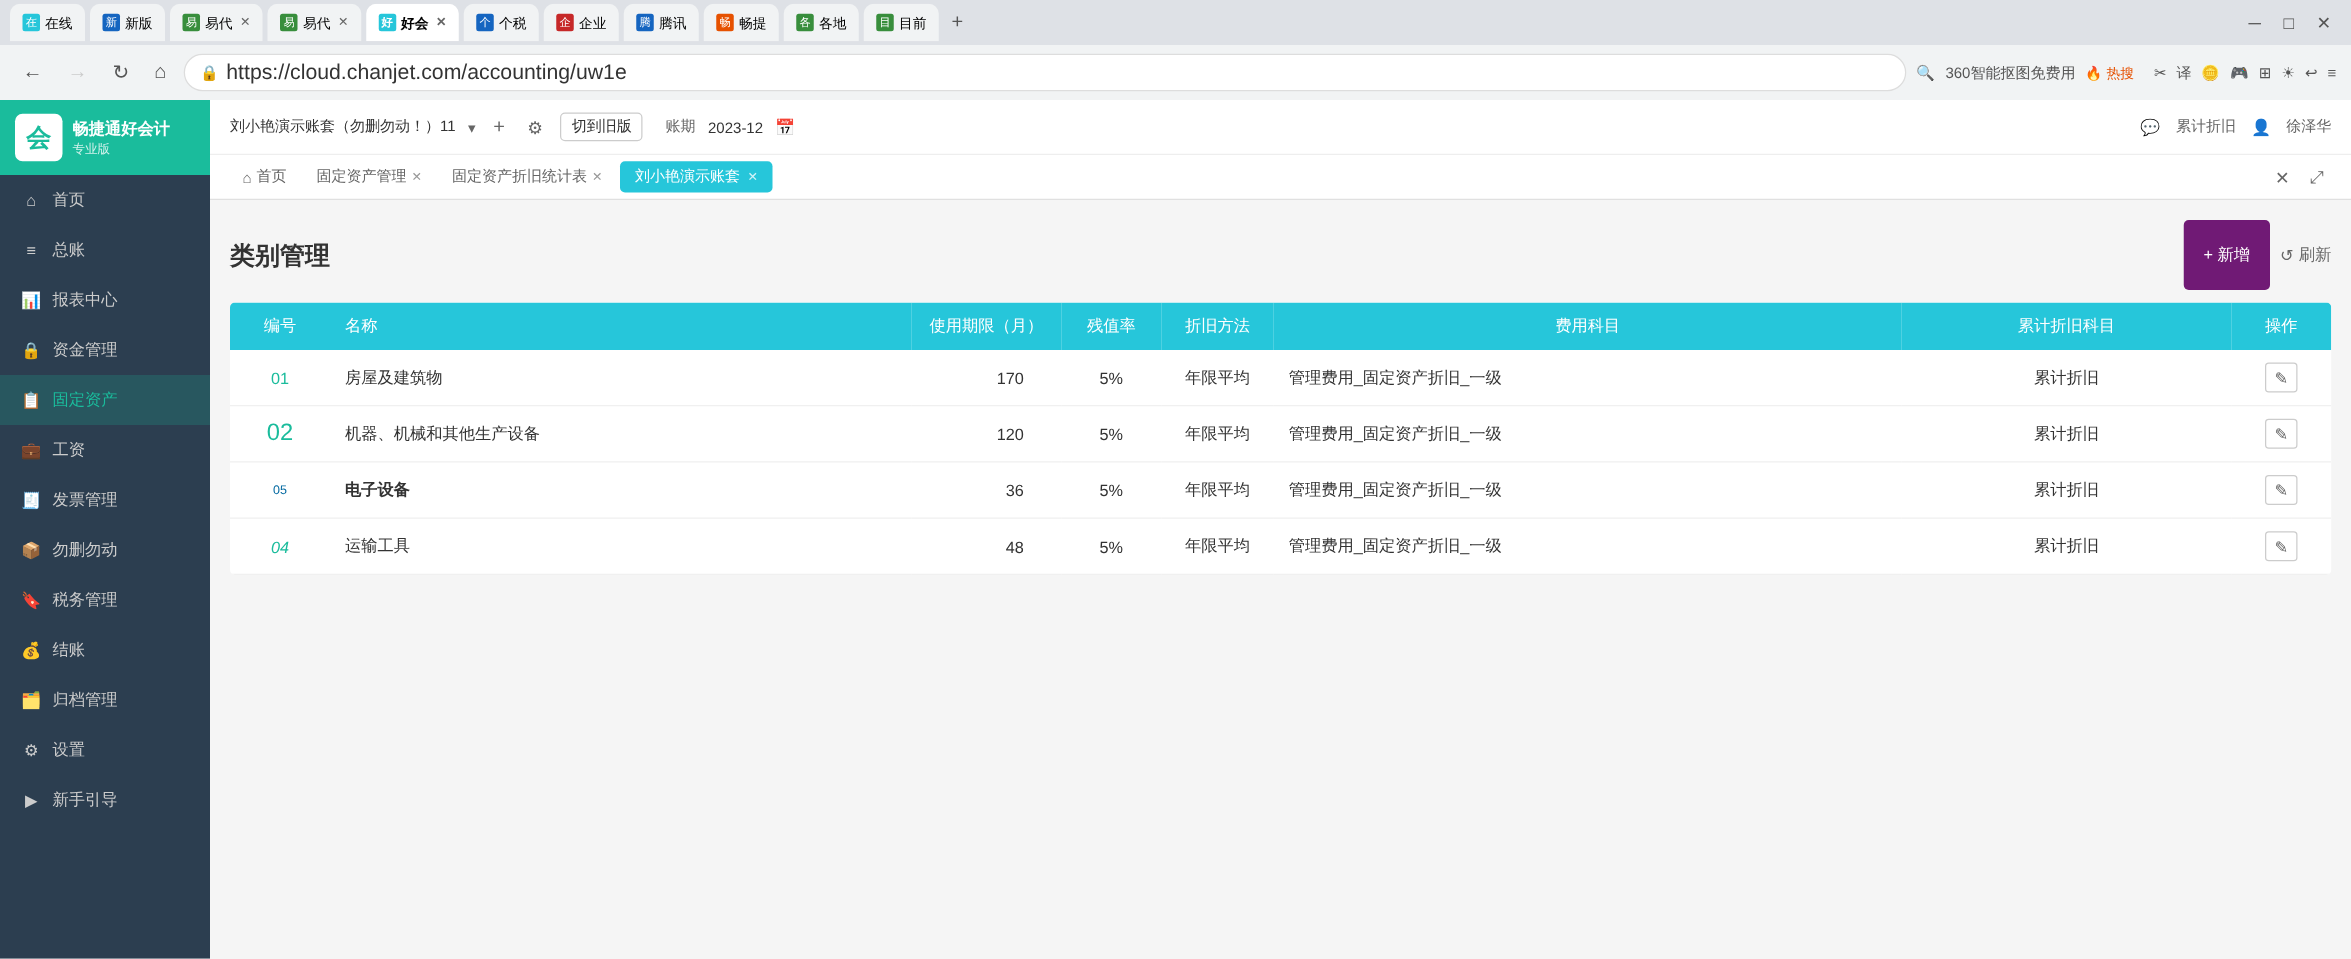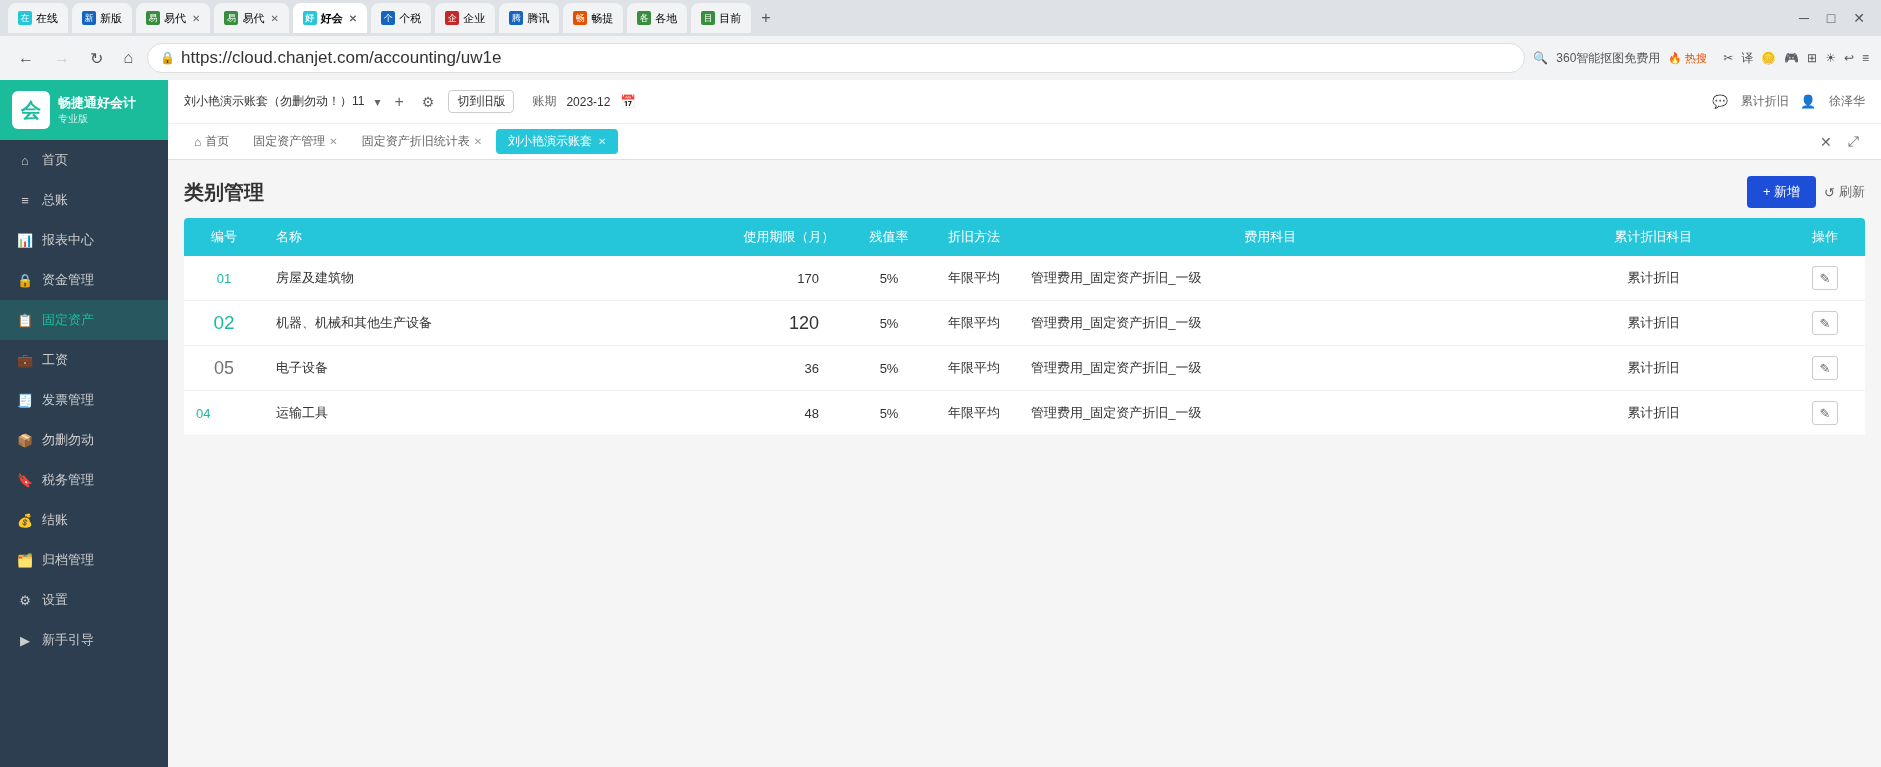--- a/index.html
+++ b/index.html
@@ -197,21 +197,21 @@
         <button style="background:none; border:none; cursor:pointer; font-size:14px; color:#666; padding:2px 6px;">✕</button>
         <button style="background:none; border:none; cursor:pointer; font-size:14px; color:#666; padding:2px 6px;">⤢</button>
       </div>
     </div>
 
     <div style="flex:1; overflow:auto; padding:0;">
 
       <div style="display:flex; align-items:center; justify-content:space-between; padding:16px 16px 10px;">
         <h2 style="font-size:20px; font-weight:bold; color:#333;">类别管理</h2>
         <div style="display:flex; align-items:center; gap:8px;">
-          <button style="background:#1d4ed8; color:#fff; border:none; border-radius:4px; padding:7px 16px; font-size:13px; cursor:pointer; display:flex; align-items:center; gap:4px;">+ 新增</button>
+          <button style="background:#701a75; color:#fff; border:none; border-radius:4px; padding:19px 16px; font-size:13px; cursor:pointer; display:flex; align-items:center; gap:4px;">+ 新增</button>
           <button style="background:none; border:none; color:#666; cursor:pointer; font-size:13px; display:flex; align-items:center; gap:4px;">
             <span>↺</span>
             <span>刷新</span>
           </button>
         </div>
       </div>
 
       <div style="padding:0 16px 16px;">
         <table style="width:100%; border-collapse:collapse; background:#fff; border-radius:4px; overflow:hidden;">
           <thead>
@@ -235,43 +235,43 @@
     <td style="padding:10px 12px; font-size:13px; color:#333; text-align:center;">年限平均</td>
     <td style="padding:10px 12px; font-size:13px; color:#333; text-align:left;">管理费用_固定资产折旧_一级</td>
     <td style="padding:10px 12px; font-size:13px; color:#333; text-align:center;">累计折旧</td>
     <td style="padding:10px 12px; font-size:13px; text-align:center;">
       <button style="background:none; border:1px solid #ccc; border-radius:3px; cursor:pointer; color:#666; font-size:13px; padding:2px 6px; width:26px; height:24px;">✎</button>
     </td>
   </tr>
               <tr style="border-bottom: 1px solid rgb(240, 240, 240);">
     <td style="padding:10px 12px; font-size:19px; color:#1abc9c; text-align:center; cursor:pointer;">02</td>
     <td style="padding:10px 12px; font-size:13px; color:#333; text-align:left;">机器、机械和其他生产设备</td>
-    <td style="padding:10px 12px; font-size:18px; color:#333; text-align:right; padding-right:30px;">120</td>
-    <td style="padding:10px 12px; font-size:13px; color:#333; text-align:center;">5%</td>
-    <td style="padding:10px 12px; font-size:13px; color:#333; text-align:center;">年限平均</td>
-    <td style="padding:10px 12px; font-size:13px; color:#333; text-align:left;">管理费用_固定资产折旧_一级</td>
-    <td style="padding:10px 12px; font-size:13px; color:#333; text-align:center;">累计折旧</td>
-    <td style="padding:10px 12px; font-size:13px; text-align:center;">
-      <button style="background:none; border:1px solid #ccc; border-radius:3px; cursor:pointer; color:#666; font-size:13px; padding:2px 6px; width:26px; height:24px;">✎</button>
-    </td>
-  </tr>
-              <tr style="border-bottom: 1px solid rgb(240, 240, 240);">
-    <td style="padding:0 12px; font-size:18px; color:#737373; text-align:center; cursor:pointer;">05</td>
-    <td style="padding:10px 12px; font-size:13px; color:#333; text-align:left;">电子设备</td>
+    <td style="padding:10px 12px; font-size:13px; color:#333; text-align:right; padding-right:30px;">120</td>
+    <td style="padding:10px 12px; font-size:13px; color:#333; text-align:center;">5%</td>
+    <td style="padding:10px 12px; font-size:13px; color:#333; text-align:center;">年限平均</td>
+    <td style="padding:10px 12px; font-size:13px; color:#333; text-align:left;">管理费用_固定资产折旧_一级</td>
+    <td style="padding:10px 12px; font-size:13px; color:#333; text-align:center;">累计折旧</td>
+    <td style="padding:10px 12px; font-size:13px; text-align:center;">
+      <button style="background:none; border:1px solid #ccc; border-radius:3px; cursor:pointer; color:#666; font-size:13px; padding:2px 6px; width:26px; height:24px;">✎</button>
+    </td>
+  </tr>
+              <tr style="border-bottom: 1px solid rgb(240, 240, 240);">
+    <td style="padding:0 12px; font-size:10px; color:#0369a1; text-align:center; cursor:pointer;">05</td>
+    <td style="padding:10px 12px; font-size:13px; color:#333; text-align:left;font-weight:bold;">电子设备</td>
     <td style="padding:10px 12px; font-size:13px; color:#333; text-align:right; padding-right:30px;">36</td>
     <td style="padding:10px 12px; font-size:13px; color:#333; text-align:center;">5%</td>
     <td style="padding:10px 12px; font-size:13px; color:#333; text-align:center;">年限平均</td>
     <td style="padding:10px 12px; font-size:13px; color:#333; text-align:left;">管理费用_固定资产折旧_一级</td>
     <td style="padding:10px 12px; font-size:13px; color:#333; text-align:center;">累计折旧</td>
     <td style="padding:10px 12px; font-size:13px; text-align:center;">
       <button style="background:none; border:1px solid #ccc; border-radius:3px; cursor:pointer; color:#666; font-size:13px; padding:2px 6px; width:26px; height:24px;">✎</button>
     </td>
   </tr>
               <tr style="border-bottom: 1px solid rgb(240, 240, 240);">
-    <td style="padding:10px 12px; font-size:13px; color:#1abc9c; text-align:left; cursor:pointer;">04</td>
+    <td style="padding:10px 12px; font-size:13px; color:#1abc9c; text-align:center; cursor:pointer;font-style:italic;">04</td>
     <td style="padding:10px 12px; font-size:13px; color:#333; text-align:left;">运输工具</td>
     <td style="padding:10px 12px; font-size:13px; color:#333; text-align:right; padding-right:30px;">48</td>
     <td style="padding:10px 12px; font-size:13px; color:#333; text-align:center;">5%</td>
     <td style="padding:10px 12px; font-size:13px; color:#333; text-align:center;">年限平均</td>
     <td style="padding:10px 12px; font-size:13px; color:#333; text-align:left;">管理费用_固定资产折旧_一级</td>
     <td style="padding:10px 12px; font-size:13px; color:#333; text-align:center;">累计折旧</td>
     <td style="padding:10px 12px; font-size:13px; text-align:center;">
       <button style="background:none; border:1px solid #ccc; border-radius:3px; cursor:pointer; color:#666; font-size:13px; padding:2px 6px; width:26px; height:24px;">✎</button>
     </td>
   </tr>

